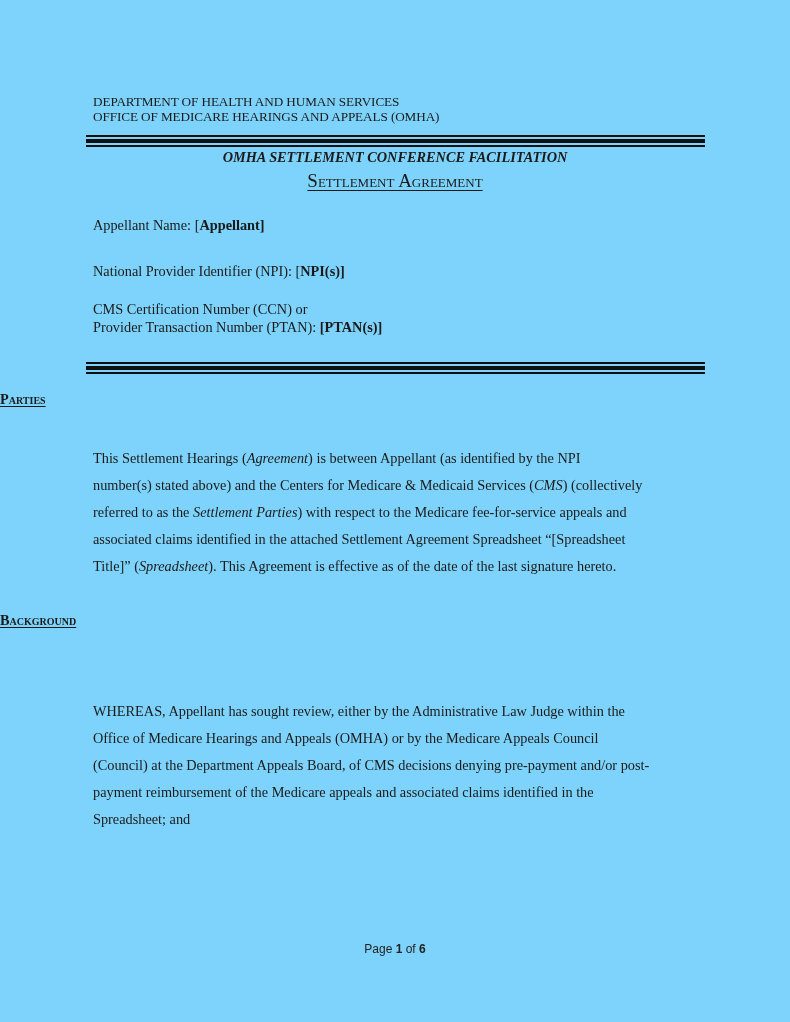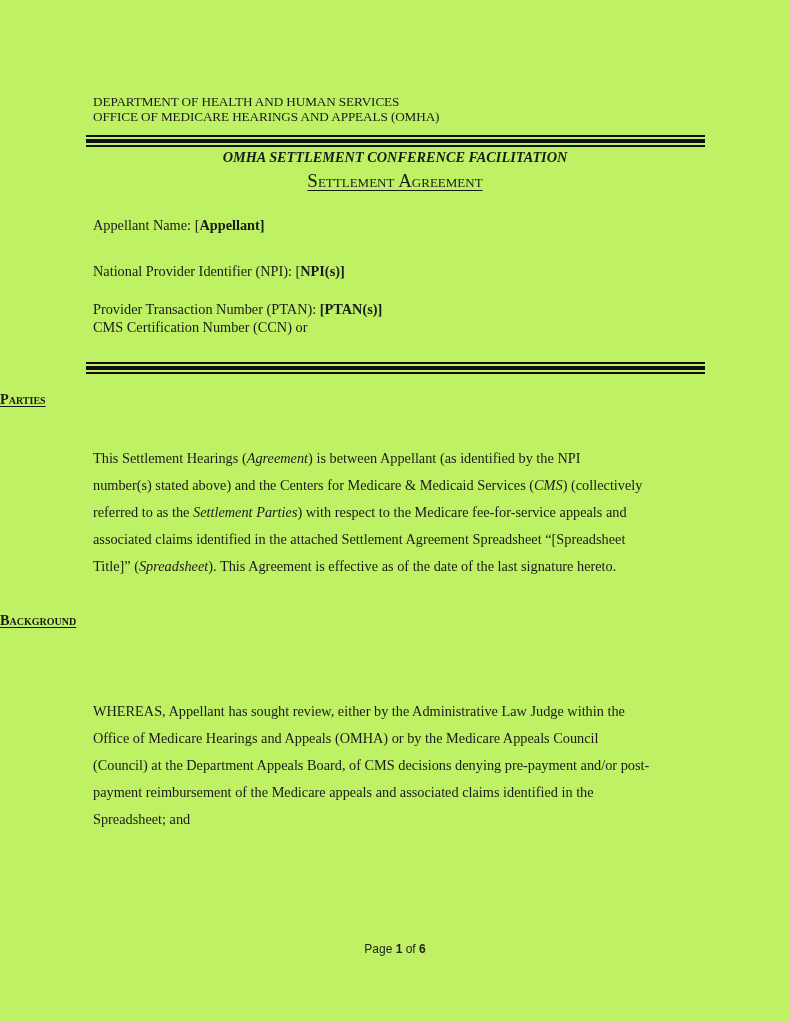--- a/index.html
+++ b/index.html
@@ -13,21 +13,21 @@
     position: relative;
     overflow: hidden;
     font-family: "Liberation Serif", "DejaVu Serif", serif;
     color: #1a1a1a;
   }
   .page {
     position: absolute;
     left: 0; top: 0;
     width: 790px;
     height: 1022px;
-    background: #bef264;
+    background: #7dd3fc;
   }
   .agency {
     position: absolute;
     left: 93px;
     top: 94px;
     font-size: 13.2px;
     line-height: 15px;
     letter-spacing: -0.1px;
   }
   .rule {
@@ -136,24 +136,24 @@
 
   <div class="field f1">
     <span>Appellant Name: </span><span>[</span><b>Appellant]</b>
   </div>
 
   <div class="field f2">
     <span>National Provider Identifier (NPI): </span><span>[</span><b>NPI(s)]</b>
   </div>
 
   <div class="field f3">
+    <div>CMS Certification Number (CCN) or</div>
     <div>
       <span>Provider Transaction Number (PTAN): </span><b>[PTAN(s)]</b>
     </div>
-    <div>CMS Certification Number (CCN) or</div>
   </div>
 
   <div class="rule rule-mid">
     <div class="l1"></div>
       <div class="l2"></div>
       <div class="l3"></div>
   </div>
 
   <div class="section-head sh-parties">
     <span>Parties</span>

